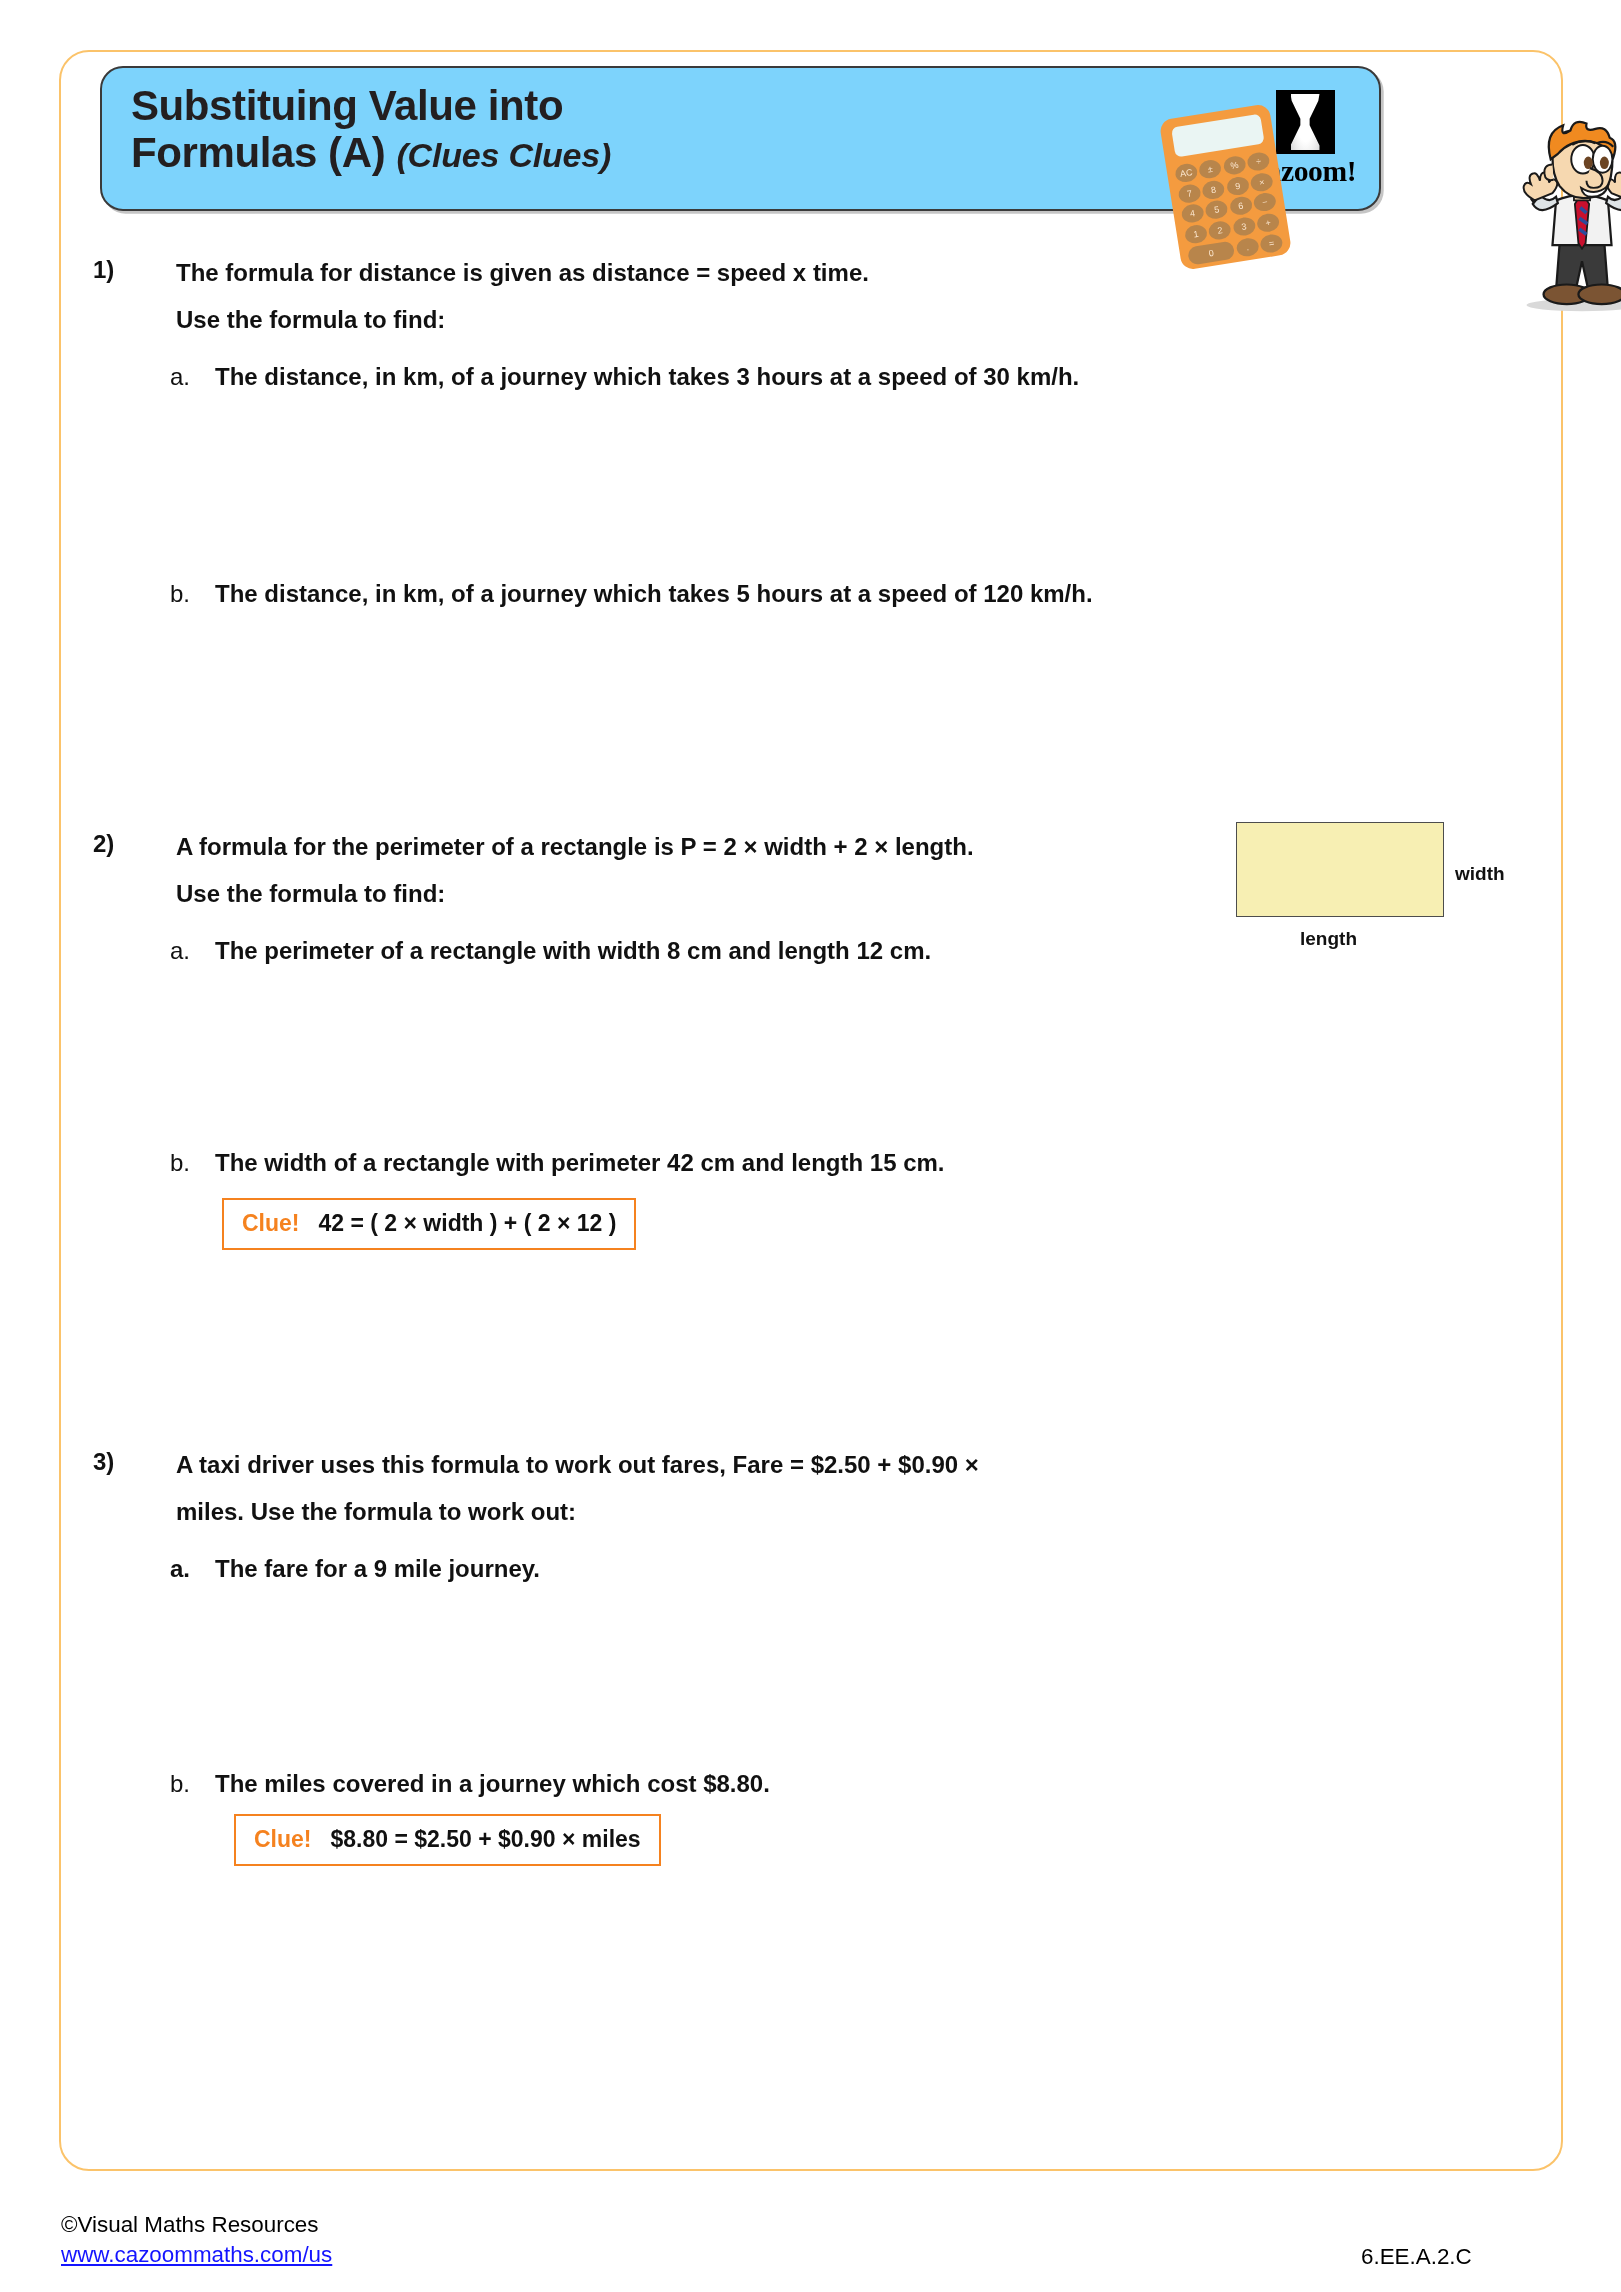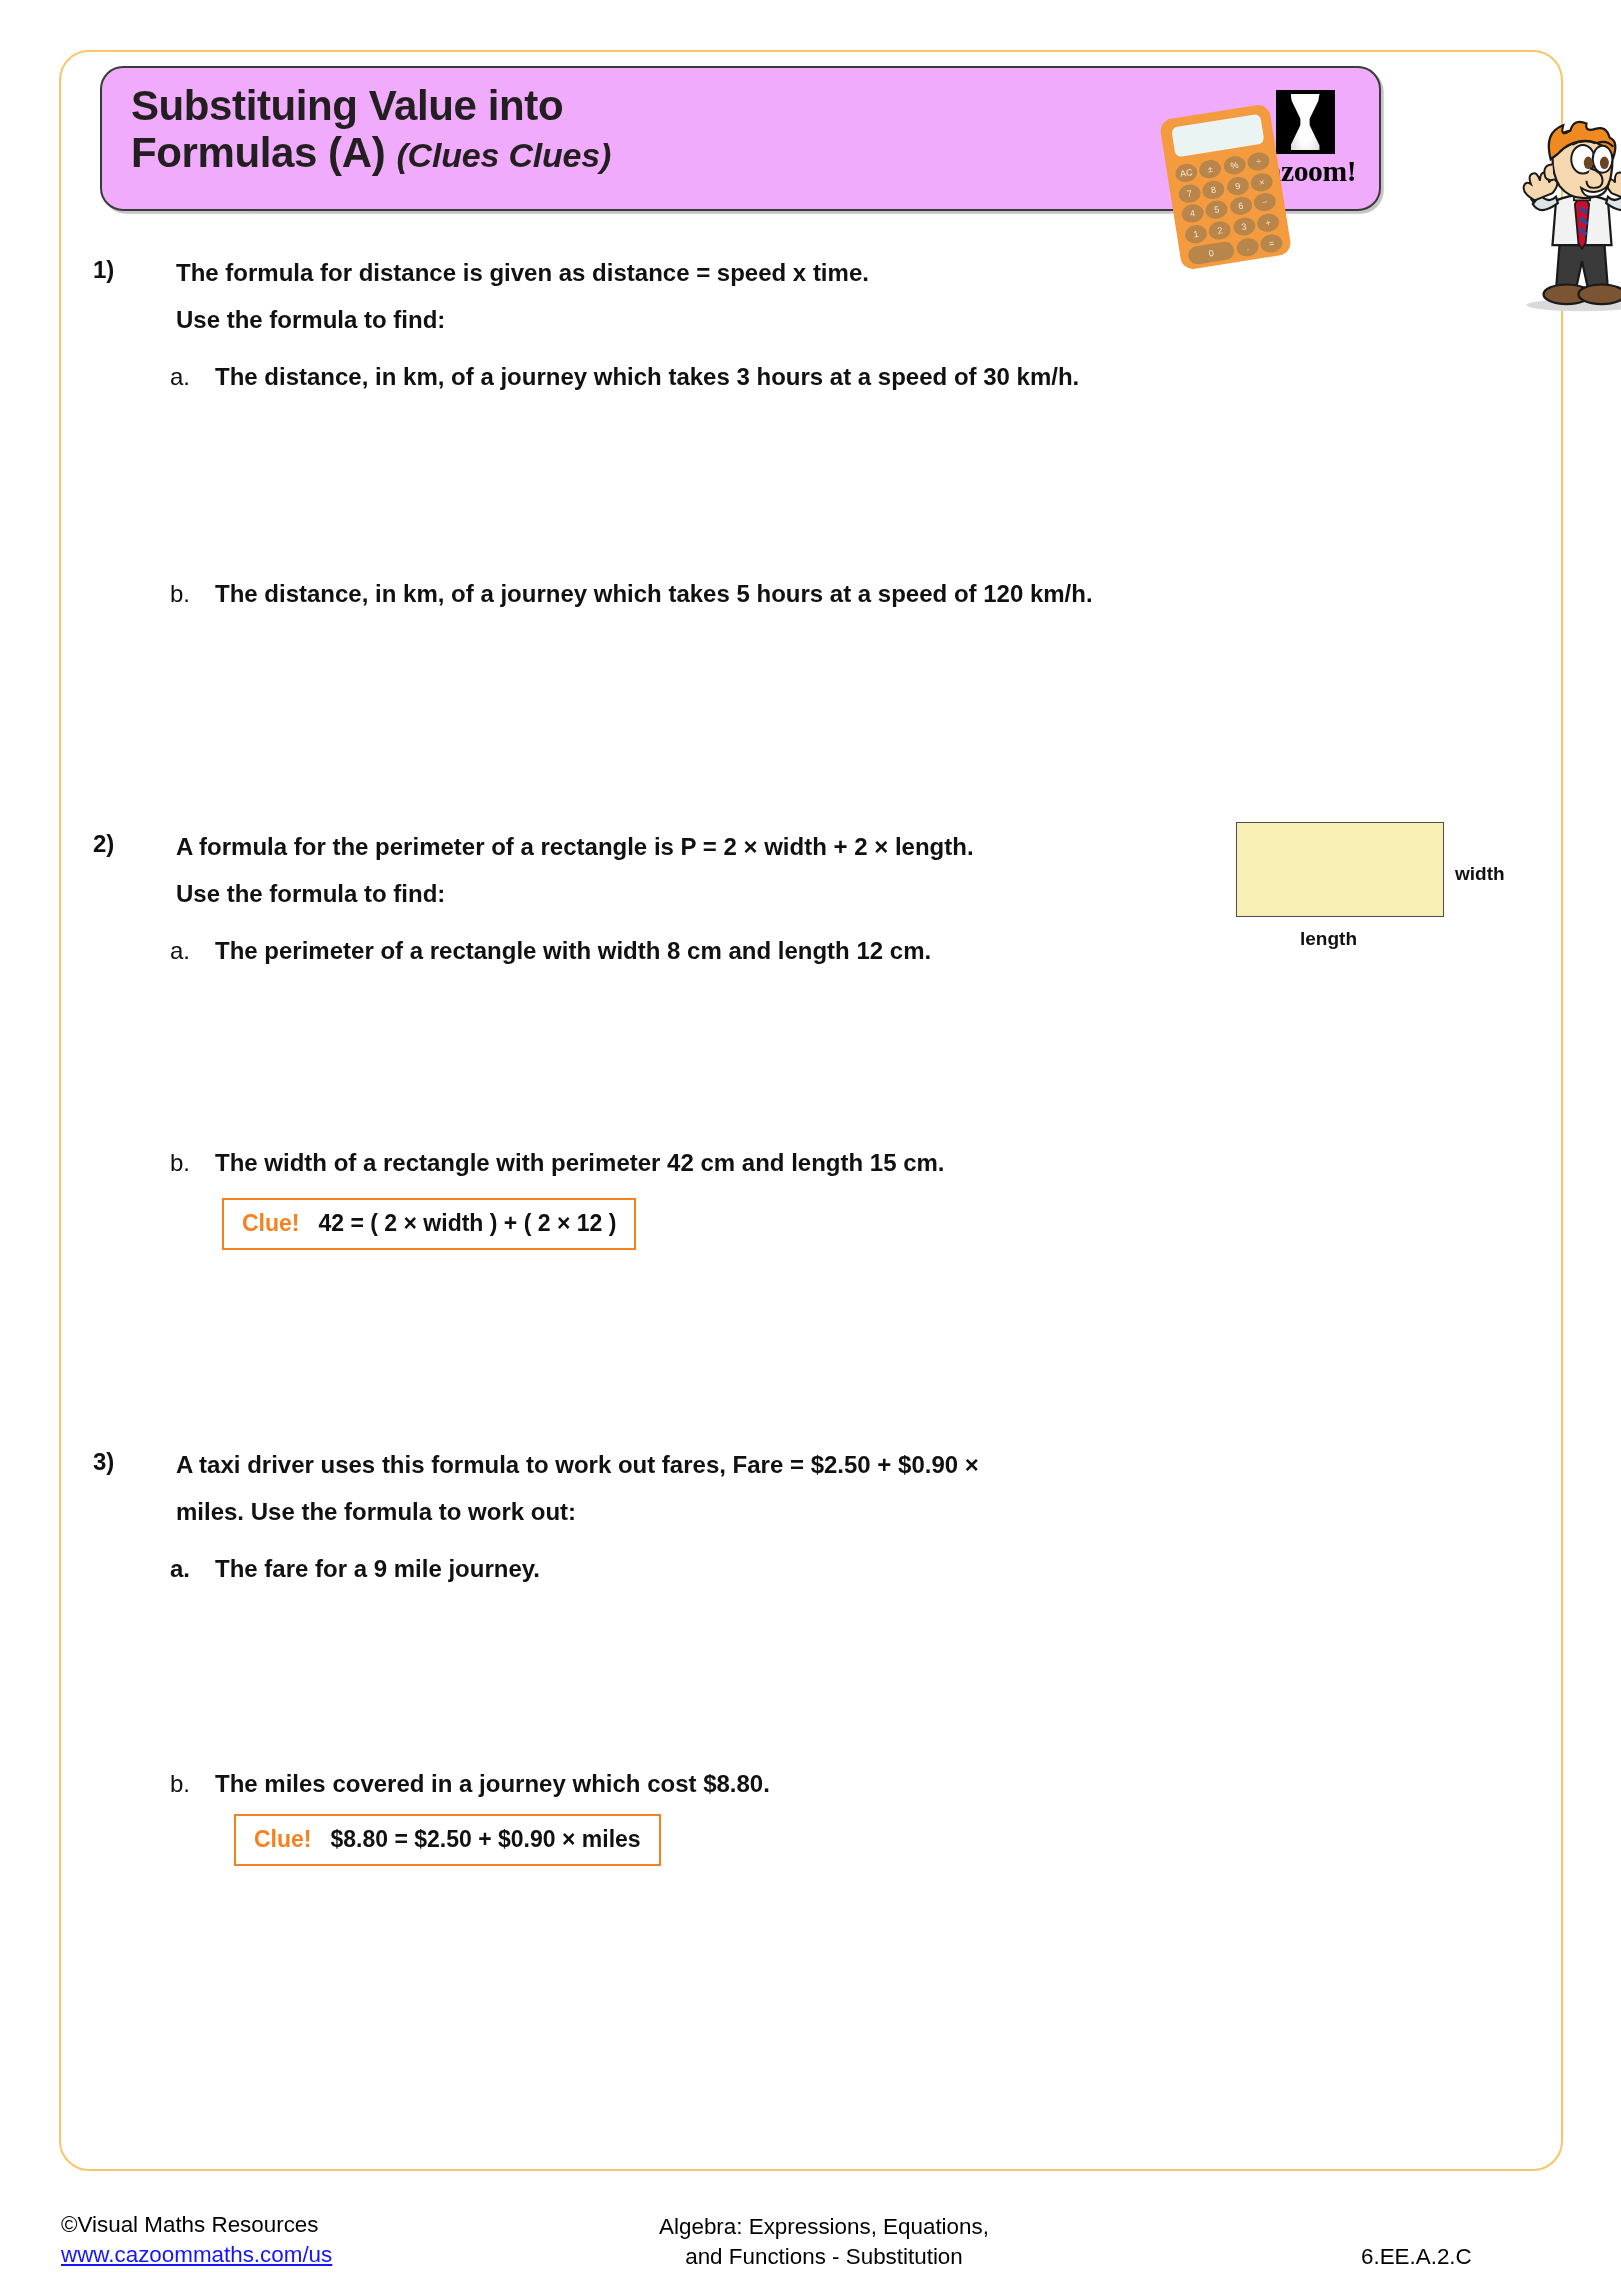--- a/index.html
+++ b/index.html
@@ -38,21 +38,21 @@
   }
   #title-box {
     position: absolute;
     left: 0;
     top: 0;
     width: 1281px;
     height: 145px;
     box-sizing: border-box;
     border: 2.2px solid #3a3a3a;
     border-radius: 23px;
-    background: #f0abfc;
+    background: #7dd3fc;
     box-shadow: 2.7px 2.7px 0 rgba(90,90,90,0.35);
   }
   #title-text {
     position: absolute;
     left: 29px;
     top: 14.3px;
     width: 878px;
     color: #231f20;
     line-height: 1.12;
   }
@@ -443,19 +443,15 @@
     <span class="clue-label">Clue!</span><span>$8.80 = $2.50 +  $0.90 × miles</span>
   </div>
   <div class="sub-item" style="top:1872px;height:269px;"></div>
 </div>
 
 <div id="footer">
   <div id="footer-left">
     <span>©Visual Maths Resources</span>
     <a id="footer-link" href="#">www.cazoommaths.com/us</a>
   </div>
-  <div id="footer-center">
-    <div>Algebra: Expressions, Equations,</div>
-    <div>and Functions - Substitution</div>
-  </div>
   <div id="footer-right">6.EE.A.2.C</div>
 </div>
 
 
 </body></html>

